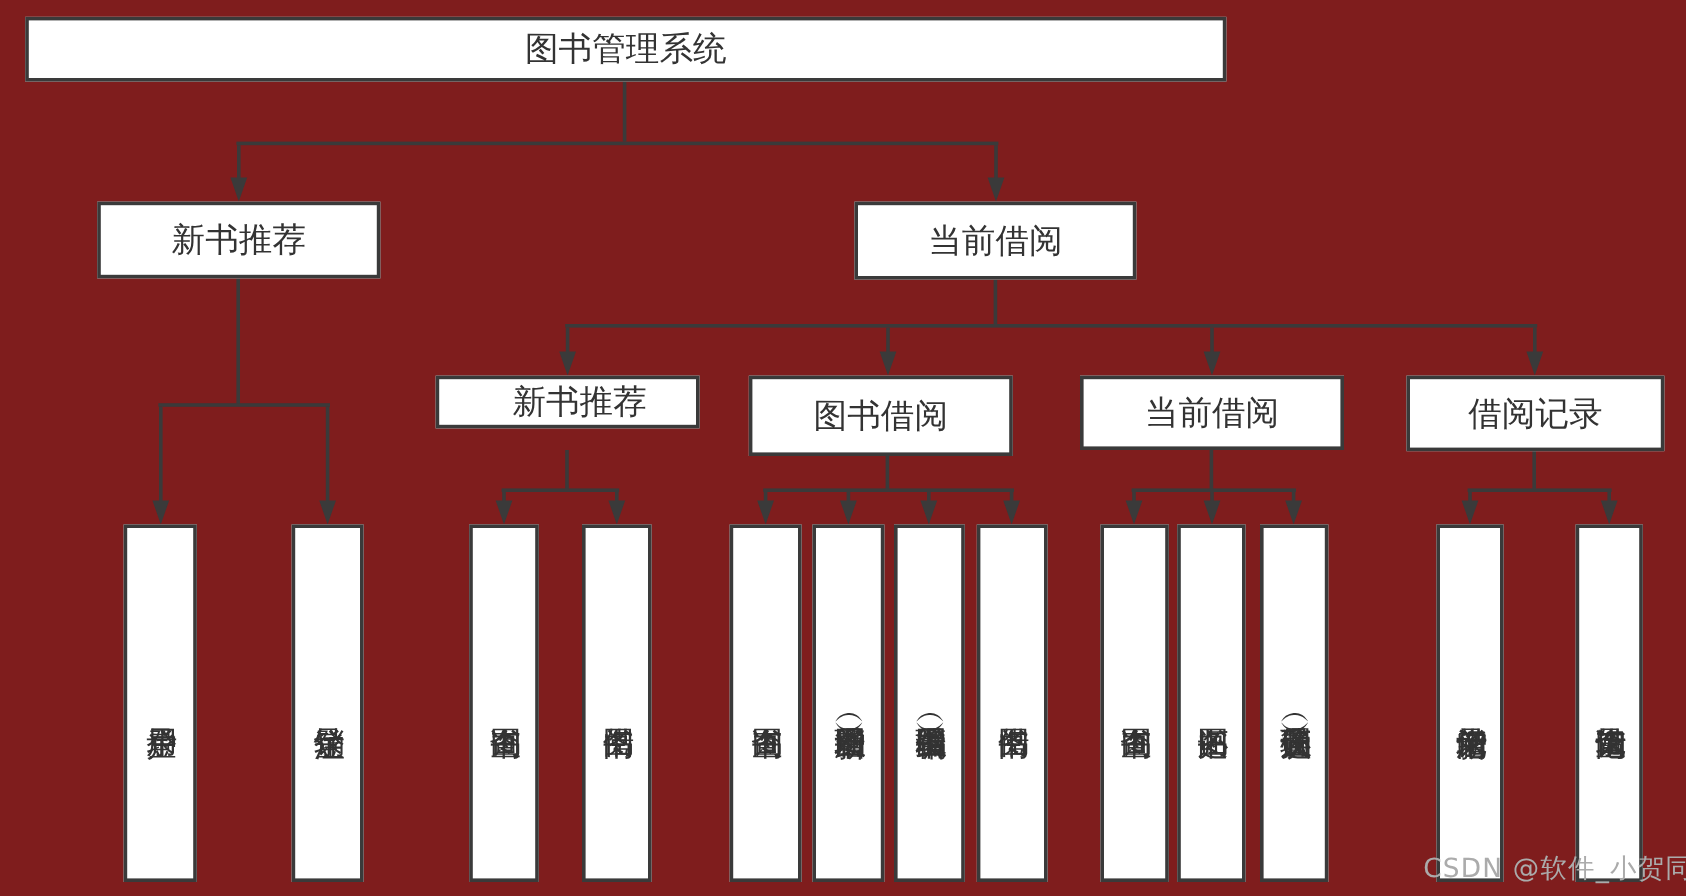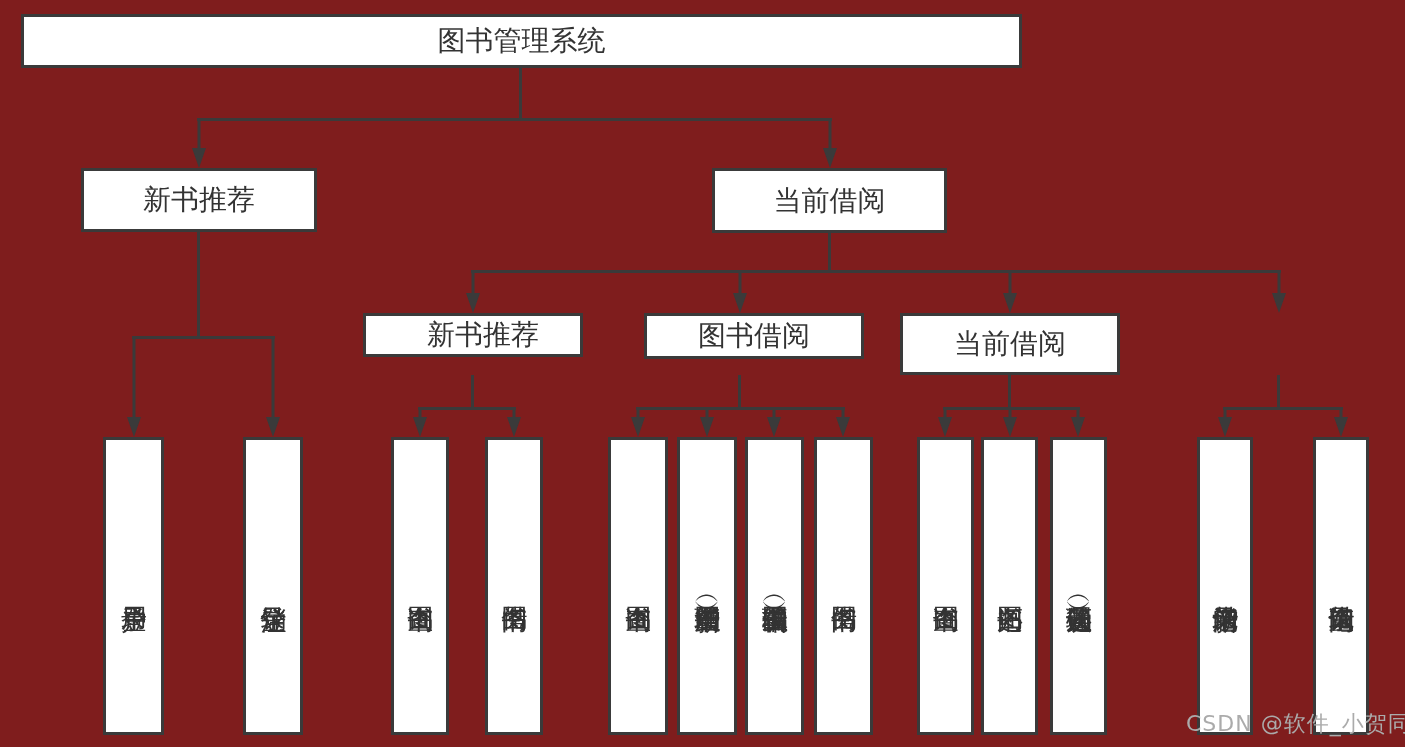--- a/index.html
+++ b/index.html
@@ -117,25 +117,28 @@
   <div class="arrow" style="left:1002px; top:273px; height:40px;">
       <span class="shaft"></span>
     </div>
   <div class="arrow" style="left:1271px; top:273px; height:40px;">
       <span class="shaft"></span>
     </div>
 
   <div class="box" style="left:363px; top:313px; width:220px; height:44px;padding-left:20px;">
     <span>新书推荐</span>
   </div>
-  <div class="box" style="left:644px; top:313px; width:220px; height:46px;">
+  <div class="box" style="left:624px; top:313px; width:220px; height:67px;">
     <span>图书借阅</span>
   </div>
   <div class="box" style="left:900px; top:313px; width:220px; height:62px;text-align:right;">
     <span>当前借阅</span>
+  </div>
+  <div class="box" style="left:1172px; top:313px; width:215px; height:63px;">
+    <span>借阅记录</span>
   </div>
 
   <div class="vline" style="left:471px; top:375px; width:3px; height:34px;"></div>
   <div class="hline" style="left:418px; top:407px; width:98px; height:3px;"></div>
   <div class="arrow" style="left:412px; top:410px; height:27px;">
       <span class="shaft"></span>
     </div>
   <div class="arrow" style="left:506px; top:410px; height:27px;">
       <span class="shaft"></span>
     </div>

